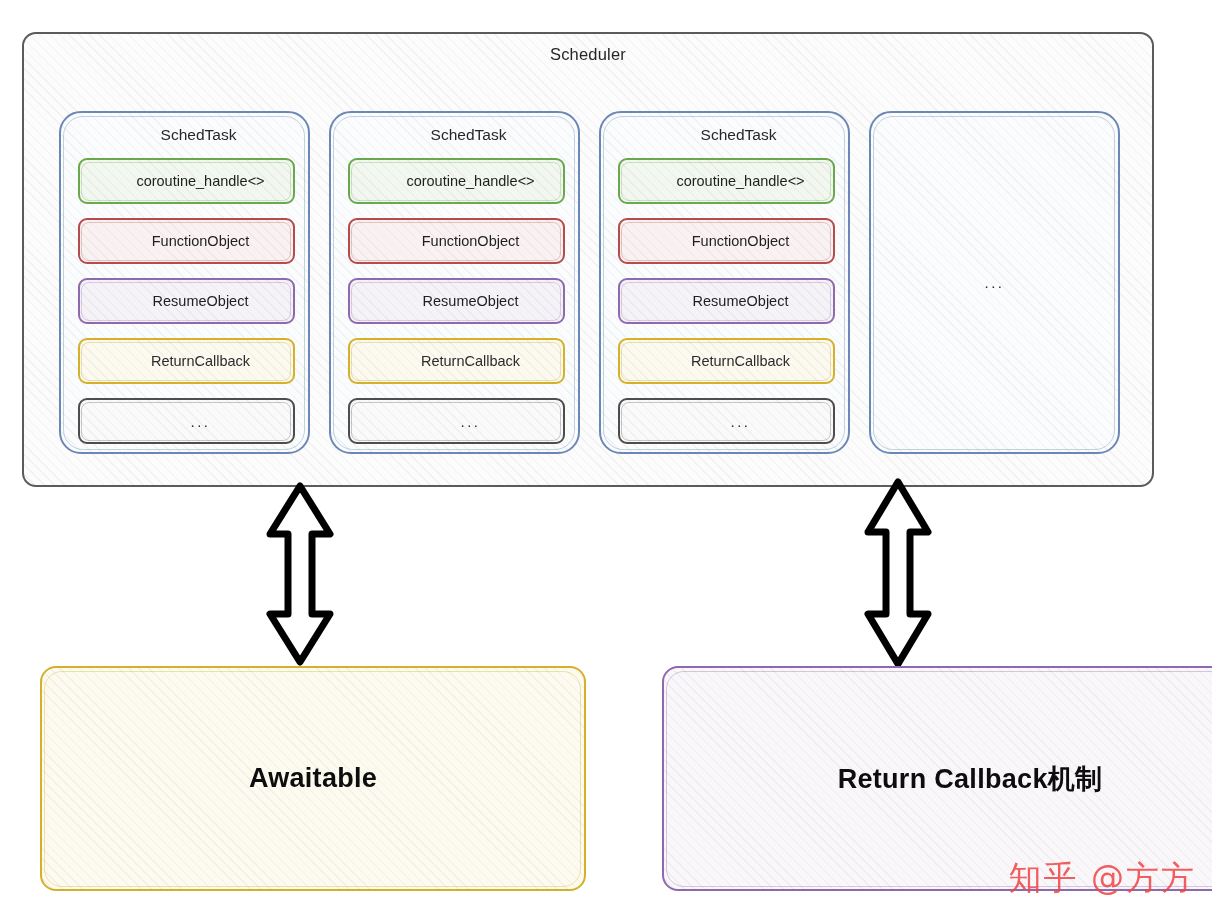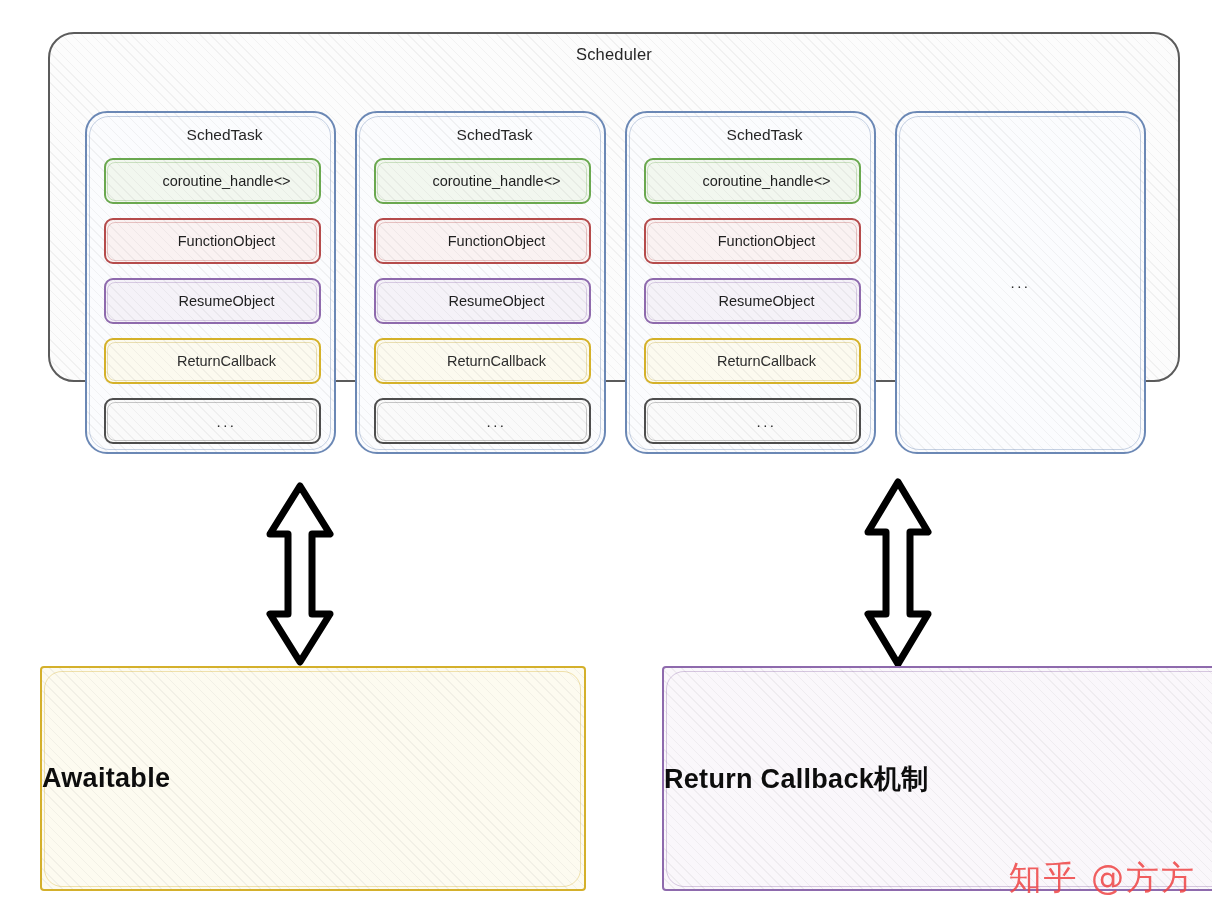--- a/index.html
+++ b/index.html
@@ -23,26 +23,26 @@
       rgba(0,0,0,0.045) 0px,
       rgba(0,0,0,0.045) 1px,
       rgba(0,0,0,0) 1px,
       rgba(0,0,0,0) 7px
     );
   }
 
   
   #scheduler {
     position: absolute;
-    left: 48px;
+    left: 22px;
     top: 32px;
     width: 1132px;
-    height: 350px;
+    height: 455px;
     border: 2px solid #5b5b5b;
-    border-radius: 26px;
+    border-radius: 14px;
     box-sizing: border-box;
     background-color: #fcfcfc;
   }
   #scheduler-title {
     position: absolute;
     top: 11px;
     left: 0;
     width: 100%;
     text-align: center;
     font-size: 16.5px;
@@ -149,24 +149,25 @@
     position: absolute;
   }
 
   
   .bottom-box {
     position: absolute;
     top: 666px;
     height: 225px;
     border-width: 2px;
     border-style: solid;
-    border-radius: 4px;
+    border-radius: 16px;
     box-sizing: border-box;
     display: flex;
     align-items: center;
+    justify-content: center;
   }
   .bottom-box::after {
     content: "";
     position: absolute;
     left: 2px; top: 3px; right: 3px; bottom: 2px;
     border: 1px solid currentColor;
     border-radius: 18px;
     opacity: .35;
     pointer-events: none;
   }

